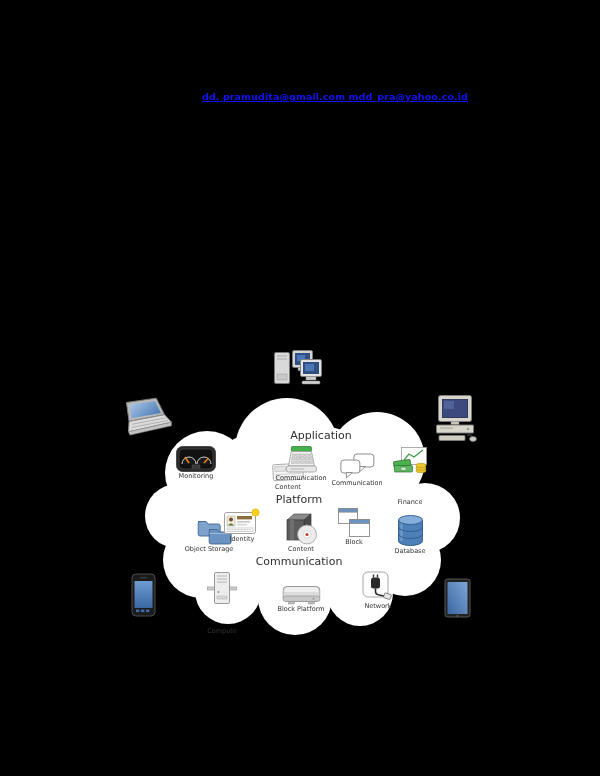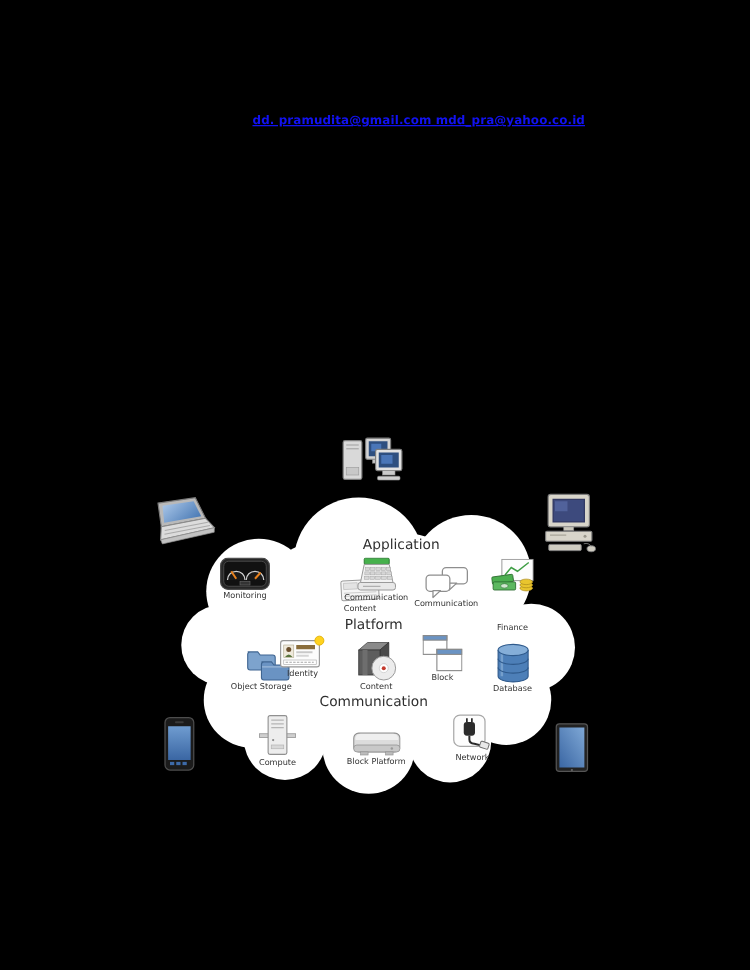--- a/index.html
+++ b/index.html
@@ -290,21 +290,21 @@
           <path d="M3 6 v21 a12 4.5 0 0 0 24 0 v-21" fill="#4d7fb8" stroke="#2f5a8c" stroke-width="0.9"></path>
           <path d="M6 8 v19" stroke="#7fa7d2" stroke-width="2" opacity="0.8"></path>
           <ellipse cx="15" cy="6" rx="12" ry="4.5" fill="#85aed8" stroke="#2f5a8c" stroke-width="0.9"></ellipse>
           <path d="M3 13 a12 4.5 0 0 0 24 0" fill="none" stroke="#2f5a8c" stroke-width="0.9"></path>
           <path d="M3 20 a12 4.5 0 0 0 24 0" fill="none" stroke="#2f5a8c" stroke-width="0.9"></path>
         </svg>
       </span>
       <span class="lbl">Database</span>
     </div>
 
-    <div class="item" style="left:107px;top:232px;">
+    <div class="item" style="left:107px;top:232px;gap:21px;">
       <span>
         <svg width="30" height="34" viewBox="0 0 30 34">
           <rect x="0.5" y="15" width="29" height="3" fill="#cfcfcf" stroke="#909090" stroke-width="0.6"></rect>
           <rect x="7.5" y="0.5" width="15" height="31" rx="1.5" fill="#ededed" stroke="#909090" stroke-width="0.9"></rect>
           <line x1="10" y1="4" x2="20" y2="4" stroke="#b5b5b5"></line>
           <line x1="10" y1="7" x2="20" y2="7" stroke="#b5b5b5"></line>
           <line x1="10" y1="10" x2="20" y2="10" stroke="#b5b5b5"></line>
           <rect x="10" y="24" width="10" height="3" fill="#d8d8d8" stroke="#b0b0b0" stroke-width="0.5"></rect>
           <circle cx="11.5" cy="20" r="0.9" fill="#8a8a8a"></circle>
         </svg>

